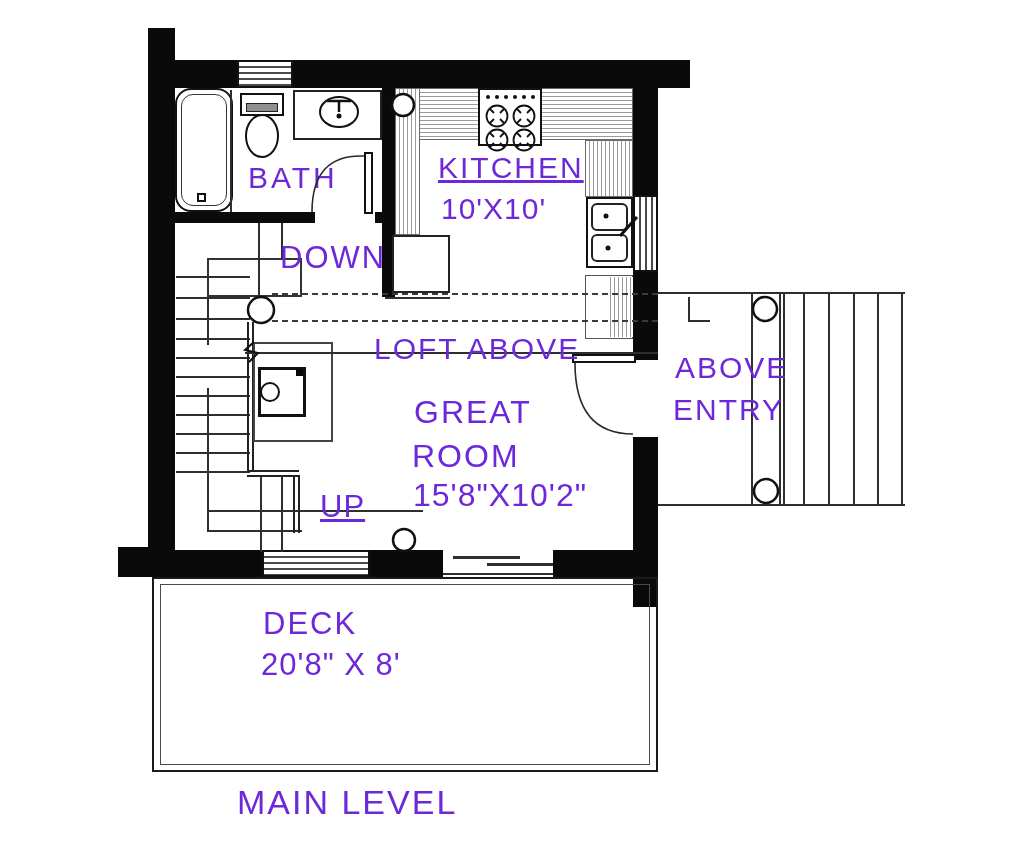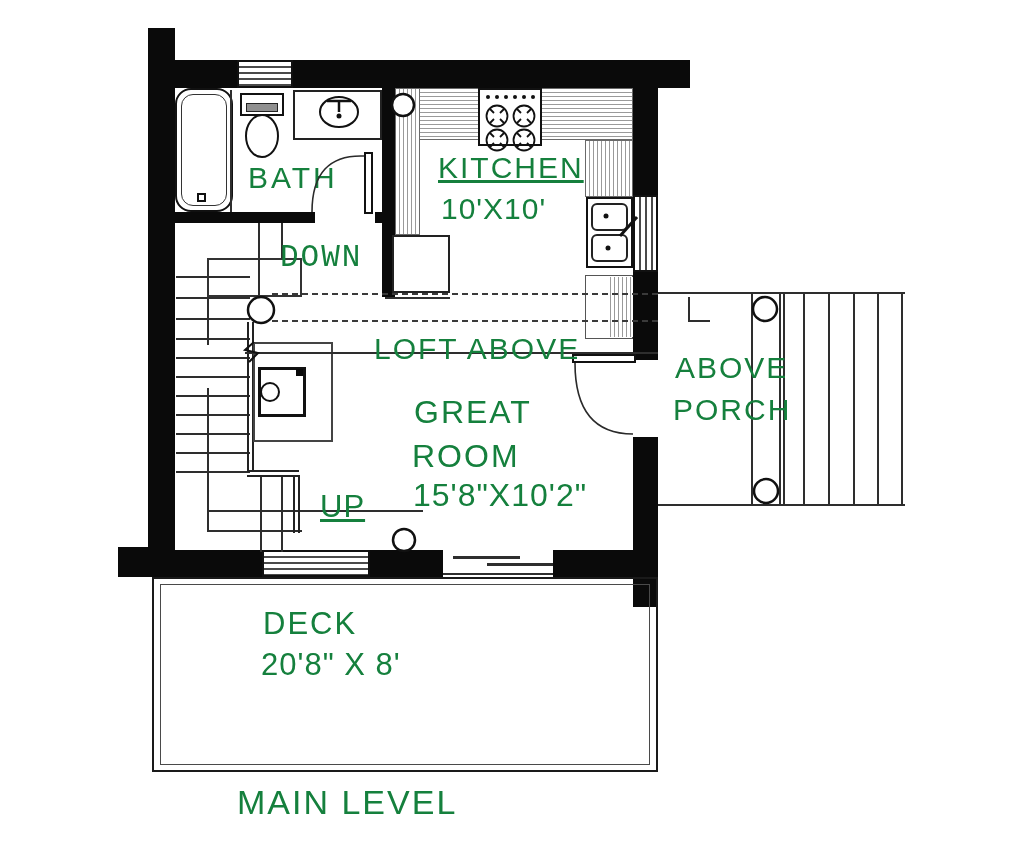--- a/index.html
+++ b/index.html
@@ -1,21 +1,21 @@
 <!DOCTYPE html>
 <html><head>
 <meta charset="utf-8">
 <style>
   html,body{margin:0;padding:0;background:#fff;}
   #plan{position:relative;width:1024px;height:853px;background:#ffffff;overflow:hidden;
         font-family:"Liberation Sans", sans-serif;}
   .wall{position:absolute;background:#0a0a0a;}
   .ln{position:absolute;background:#2e2e2e;}
   .dash{position:absolute;height:0;border-top:2px dashed #3a3a3a;}
-  .label{position:absolute;color:#15803d;white-space:nowrap;line-height:1;}
+  .label{position:absolute;color:#6d28d9;white-space:nowrap;line-height:1;}
   .win-h{position:absolute;box-sizing:border-box;border:2px solid #111;
          background:repeating-linear-gradient(to bottom,#fff 0 4px,#4a4a4a 4px 6px);}
   .win-v{position:absolute;box-sizing:border-box;border:2px solid #111;
          background:repeating-linear-gradient(to right,#fff 0 4px,#4a4a4a 4px 6px);}
   .hatch-h{position:absolute;box-sizing:border-box;border:1px solid #6a6a6a;
          background:repeating-linear-gradient(to bottom,#fff 0 3px,#9a9a9a 3px 4px);}
   .hatch-v{position:absolute;box-sizing:border-box;border:1px solid #6a6a6a;
          background:repeating-linear-gradient(to right,#fff 0 3px,#9a9a9a 3px 4px);}
   .box{position:absolute;box-sizing:border-box;background:#fff;}
   .rail{position:absolute;box-sizing:border-box;background:transparent;}
@@ -126,28 +126,28 @@
 
   <div class="dash" style="left:272px;top:293px;width:386px;"></div>
   <div class="dash" style="left:272px;top:320px;width:386px;"></div>
   <div class="ln" style="left:245px;top:352px;width:413px;height:2px;"></div>
 
   <div class="box" style="left:572px;top:354px;width:64px;height:9px;border:2px solid #111;"></div>
 
   <div class="label" style="left:248px;top:163px;font-size:30px;letter-spacing:3px;">BATH</div>
   <div class="label" style="left:438px;top:153px;font-size:30px;letter-spacing:2px;text-decoration:underline;">KITCHEN</div>
   <div class="label" style="left:441px;top:194px;font-size:30px;letter-spacing:1px;">10'X10'</div>
-  <div class="label" style="left:280px;top:242px;font-size:31px;letter-spacing:2px;font-family:Liberation Mono, monospace;">DOWN</div>
+  <div class="label" style="left:280px;top:242px;font-size:31px;letter-spacing:2px;">DOWN</div>
   <div class="label" style="left:414px;top:396px;font-size:32px;letter-spacing:2px;">GREAT</div>
   <div class="label" style="left:374px;top:334px;font-size:30px;letter-spacing:2px;">LOFT ABOVE</div>
   <div class="label" style="left:412px;top:440px;font-size:32px;letter-spacing:2px;">ROOM</div>
   <div class="label" style="left:413px;top:479px;font-size:32px;letter-spacing:1px;">15'8"X10'2"</div>
   <div class="label" style="left:320px;top:491px;font-size:31px;letter-spacing:1px;text-decoration:underline;">UP</div>
   <div class="label" style="left:675px;top:353px;font-size:30px;letter-spacing:2px;">ABOVE</div>
-  <div class="label" style="left:673px;top:395px;font-size:30px;letter-spacing:2px;">PORCH</div>
+  <div class="label" style="left:673px;top:395px;font-size:30px;letter-spacing:2px;">ENTRY</div>
   <div class="label" style="left:263px;top:608px;font-size:31px;letter-spacing:2px;">DECK</div>
   <div class="label" style="left:261px;top:649px;font-size:31px;letter-spacing:1px;">20'8" X 8'</div>
   <div class="label" style="left:237px;top:785px;font-size:34px;letter-spacing:2px;">MAIN LEVEL</div>
 
   <svg class="overlay" width="1024" height="853" viewBox="0 0 1024 853">
 
     <ellipse cx="262" cy="136" rx="16" ry="21" fill="#fff" stroke="#111" stroke-width="2"></ellipse>
 
     <ellipse cx="339" cy="112" rx="19" ry="15" fill="#fff" stroke="#111" stroke-width="2"></ellipse>
     <path d="M 327 101 L 351 101 M 339 101 L 339 112" fill="none" stroke="#111" stroke-width="2.5"></path>

